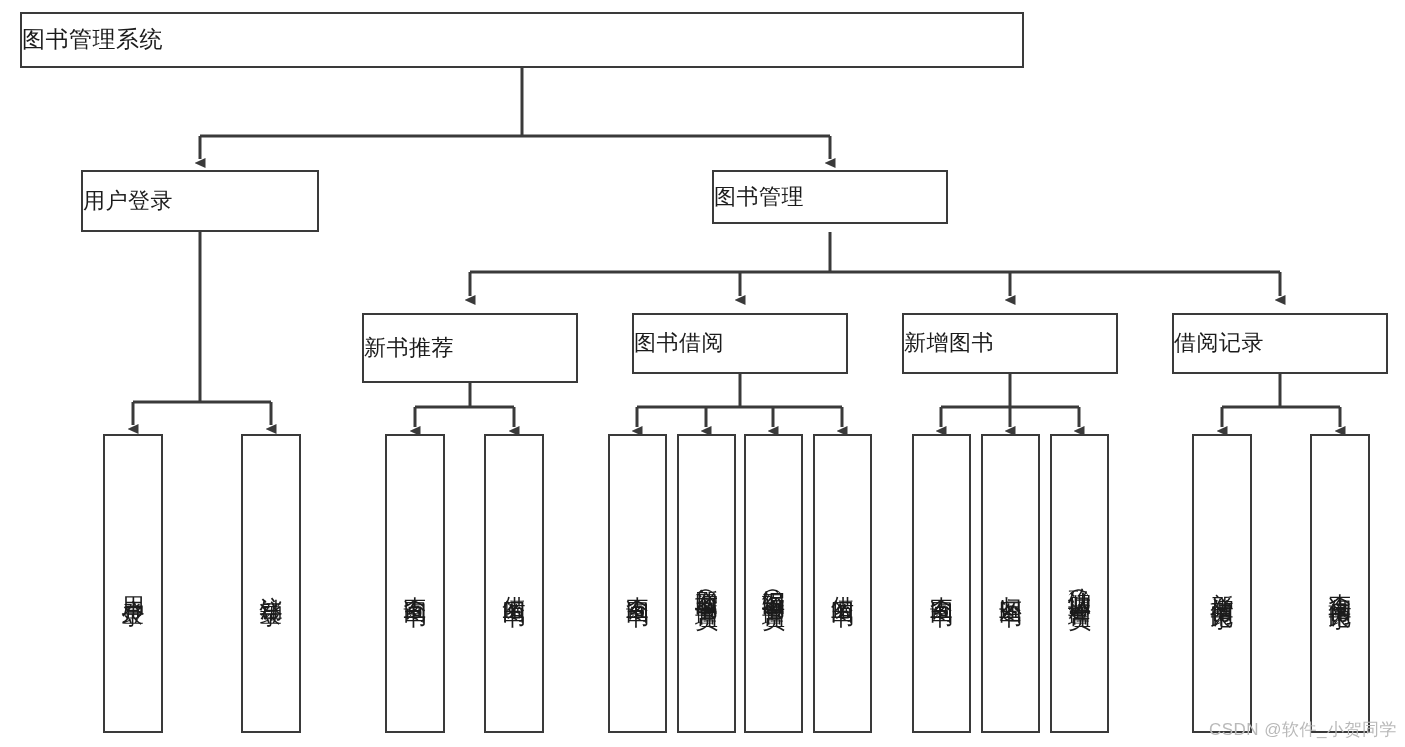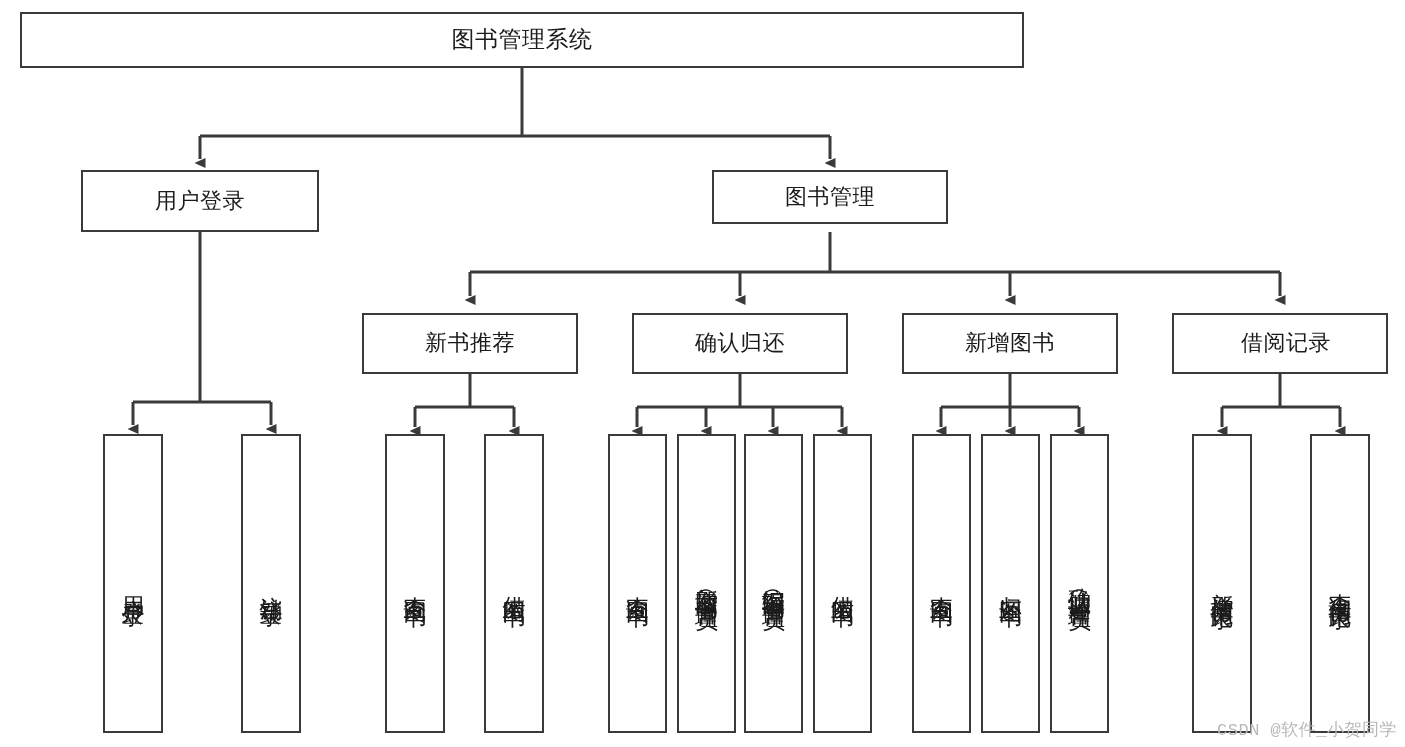--- a/index.html
+++ b/index.html
@@ -26,21 +26,20 @@
     height: 747px;
     pointer-events: none;
   }
   .node {
     position: absolute;
     box-sizing: border-box;
     border: 2.5px solid #3a3a3a;
     background: #ffffff;
     display: flex;
     align-items: center;
-    justify-content: center;
     color: #1b1b1b;
     text-align: center;
     z-index: 2;
   }
   .node .lbl {
     display: block;
     line-height: 1.12;
     letter-spacing: 0.5px;
   }
   .node.horiz .lbl {
@@ -65,21 +64,21 @@
   }
   .watermark {
     position: absolute;
     right: 8px;
     bottom: 6px;
     font-size: 17px;
     color: #b9b9b9;
     letter-spacing: 0.5px;
     z-index: 5;
     white-space: nowrap;
-    font-family: Liberation Mono, monospace;
+    font-family: Liberation Sans, sans-serif;
   }
 </style>
 </head>
 <body>
 
 <div id="canvas">
 
   <svg id="wires" viewBox="0 0 1405 747" xmlns="http://www.w3.org/2000/svg">
     <defs>
       <marker id="arrow" markerWidth="10" markerHeight="11" refX="1" refY="5.5" orient="auto" markerUnits="userSpaceOnUse">
@@ -134,30 +133,30 @@
     <span class="lbl">图书管理系统</span>
   </div>
 
   <div class="node horiz" style="left:81px; top:170px; width:238px; height:62px;">
     <span class="lbl">用户登录</span>
   </div>
   <div class="node horiz" style="left:712px; top:170px; width:236px; height:54px;">
     <span class="lbl">图书管理</span>
   </div>
 
-  <div class="node horiz" style="left:362px; top:313px; width:216px; height:61px;">
+  <div class="node horiz" style="left:362px; top:313px; width:216px; height:70px;">
     <span class="lbl">新书推荐</span>
   </div>
   <div class="node horiz" style="left:632px; top:313px; width:216px; height:61px;">
-    <span class="lbl">确认归还</span>
+    <span class="lbl">图书借阅</span>
   </div>
   <div class="node horiz" style="left:902px; top:313px; width:216px; height:61px;">
     <span class="lbl">新增图书</span>
   </div>
-  <div class="node horiz" style="left:1172px; top:313px; width:216px; height:61px;padding-left:12px;">
+  <div class="node horiz" style="left:1172px; top:313px; width:216px; height:61px;">
     <span class="lbl">借阅记录</span>
   </div>
 
   <div class="node vert" style="left:103px; top:434px; width:60px; height:299px;">
     <span class="lbl">用户登录</span>
   </div>
   <div class="node vert" style="left:241px; top:434px; width:60px; height:299px;">
     <span class="lbl">注销登录</span>
   </div>
 

